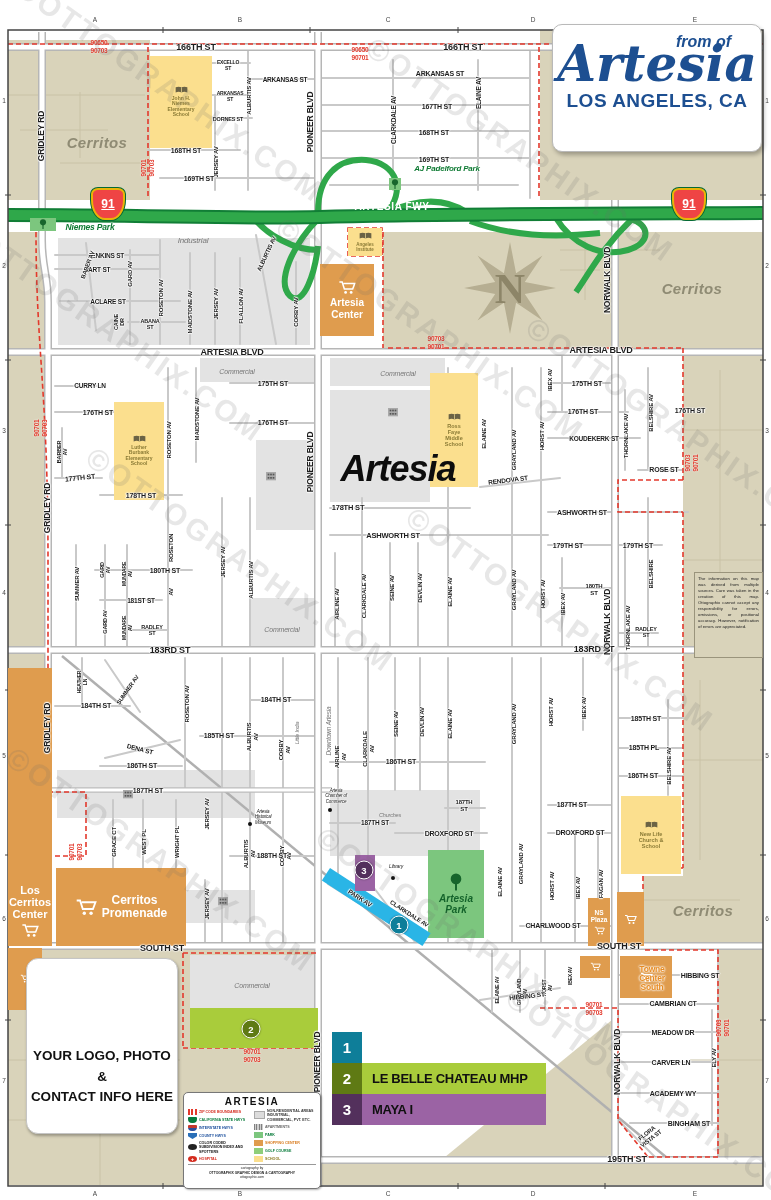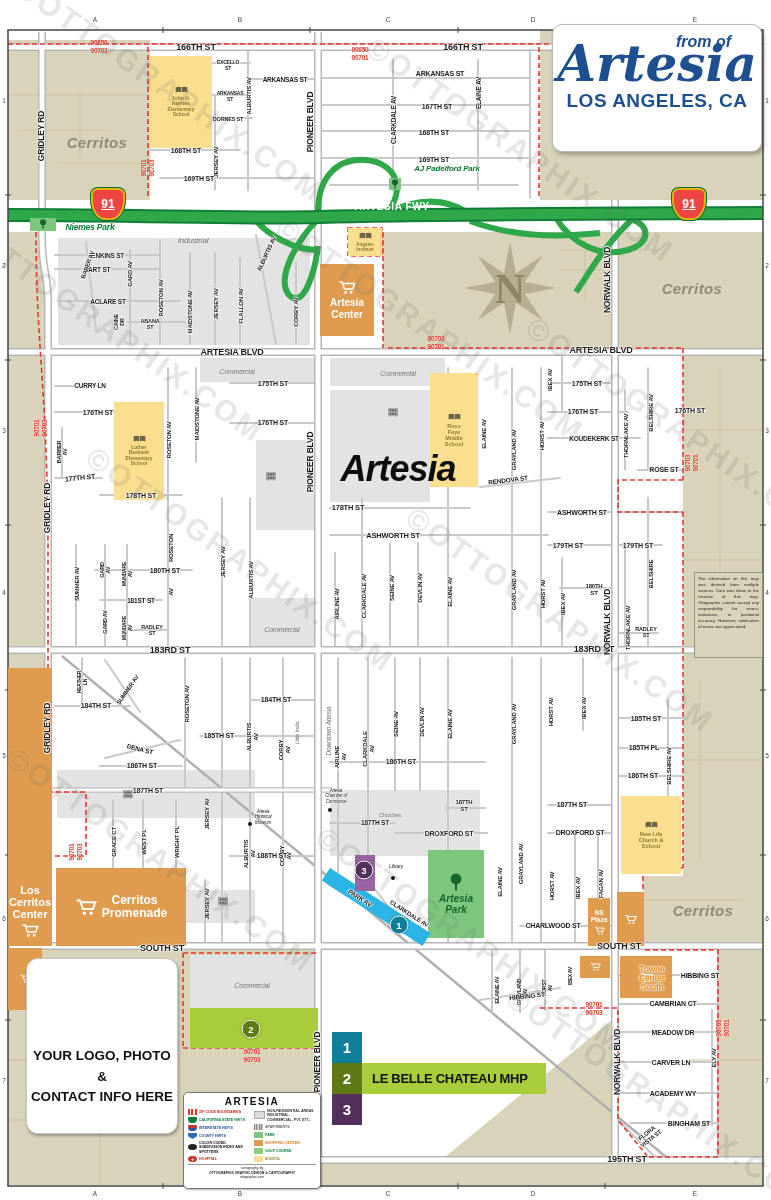--- a/index.html
+++ b/index.html
@@ -695,20 +695,21 @@
     <div class="subdiv" id="subdiv">
         <div class="sd-row">
           <div class="sd-num" style="background: rgb(14, 126, 153);">1</div>
         </div>
         <div class="sd-row">
           <div class="sd-num" style="background: rgb(95, 122, 20);">2</div>
           <div class="sd-lab" style="background: rgb(169, 204, 59);">LE BELLE CHATEAU MHP</div>
         </div>
         <div class="sd-row">
           <div class="sd-num" style="background: rgb(83, 48, 92);">3</div>
+          <div class="sd-lab" style="background: rgb(155, 99, 164);">MAYA I</div>
         </div>
       </div>
 
     <div class="legend">
       <h4 style="white-space: pre-line;">ARTESIA</h4>
       <div class="lg-cols">
         <div class="lg-col" id="lg-left">
             <div class="lg-item">
               <span class="sw sw-zip"></span>
               <span class="tx" style="color: rgb(212, 43, 30);">ZIP CODE BOUNDARIES</span>

